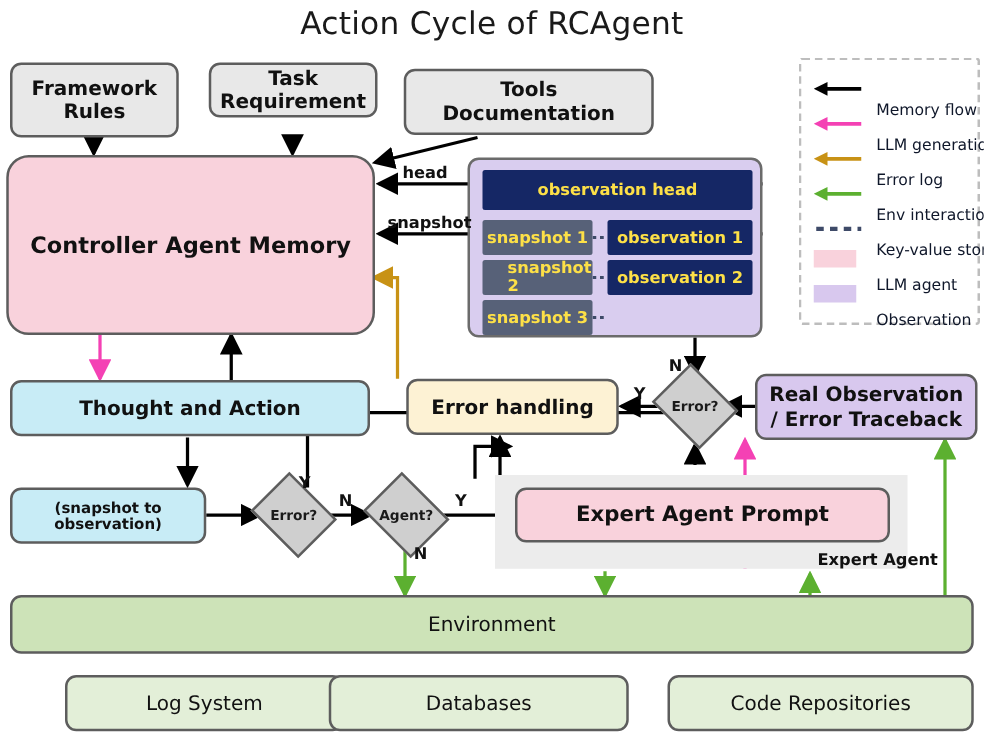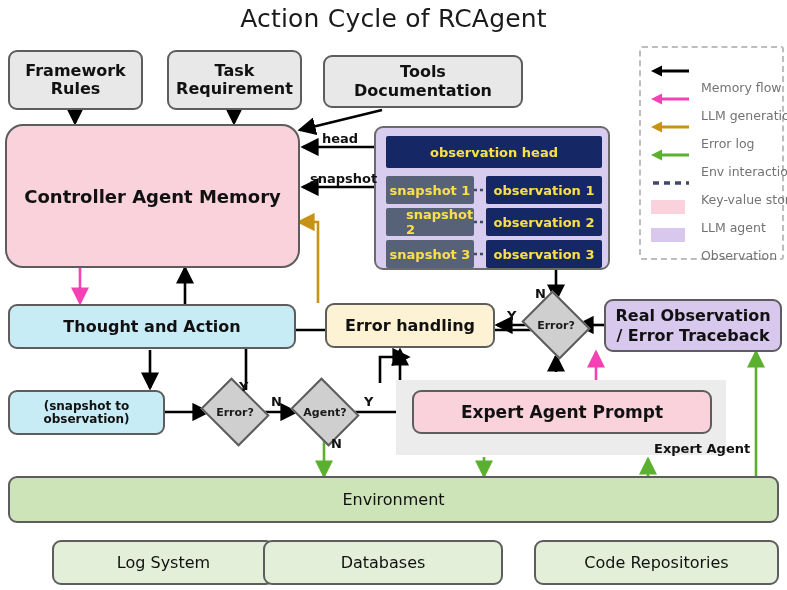--- a/index.html
+++ b/index.html
@@ -33,21 +33,21 @@
   .diamond .dlabel{position:absolute;left:0;top:0;width:100%;height:100%;
         display:flex;align-items:center;justify-content:center;
         font-size:11px;font-weight:700;color:#1a1a1a;}
   .etag{position:absolute;background:#ececec;border:0;z-index:2;}
   .flab{position:absolute;font-size:13px;font-weight:700;color:#111;z-index:5;}
   .elab{position:absolute;font-size:13px;font-weight:700;color:#111;z-index:5;}
   .legend{position:absolute;box-sizing:border-box;border:2px dashed #bdbdbd;
           border-radius:3px;background:#fff;z-index:4;}
   .lrow{position:absolute;display:flex;align-items:center;height:22px;}
   .lkey{width:46px;height:22px;position:relative;flex:none;}
-  .ltext{font-size:12.5px;color:#737373;margin-left:8px;white-space:nowrap;margin-top:32px;}
+  .ltext{font-size:12.5px;color:#0f172a;margin-left:8px;white-space:nowrap;margin-top:32px;}
   .swatch{width:34px;height:14px;margin-left:4px;}
 </style>
 </head>
 <body>
 
 <div id="stage">
 
   <div class="title" style="top:4px;">Action Cycle of RCAgent</div>
 
   <svg id="wires" viewBox="0 0 787 590">
@@ -104,41 +104,40 @@
       <path d="M484,457 L484,476"></path>
       <path d="M648,476 L648,459"></path>
       <path d="M756,476 L756,352"></path>
     </g>
   </svg>
 
   <div class="node src" style="left:8px;top:50px;width:135px;height:60px;">
     <span>Framework</span>
     <span>Rules</span>
   </div>
-  <div class="node src" style="left:167px;top:50px;width:135px;height:60px;">
+  <div class="node src" style="left:167px;top:50px;width:135px;height:44px;">
     <span>Task</span>
     <span>Requirement</span>
   </div>
   <div class="node src" style="left:323px;top:55px;width:200px;height:53px;">
     <span>Tools</span>
     <span>Documentation</span>
   </div>
 
   <div class="node mem" style="left:5px;top:124px;width:295px;height:144px;border-radius:18px;">
     <span>Controller Agent Memory</span>
   </div>
 
   <div class="panel" style="left:374px;top:126px;width:236px;height:144px;">
     <div class="cell navy" style="left:10px;top:8px;width:216px;height:32px;">observation head</div>
     <div class="cell slate" style="left:10px;top:48px;width:88px;height:28px;">snapshot 1</div>
     <div class="cell navy" style="left:110px;top:48px;width:116px;height:28px;">observation 1</div>
     <div class="cell slate" style="left:10px;top:80px;width:88px;height:28px;padding-left:20px;">snapshot 2</div>
     <div class="cell navy" style="left:110px;top:80px;width:116px;height:28px;">observation 2</div>
     <div class="cell slate" style="left:10px;top:112px;width:88px;height:28px;">snapshot 3</div>
-    <div class="cell navy" style="left:110px;top:112px;width:116px;height:28px;">observation 3</div>
     <svg style="position:absolute;left:98px;top:48px;width:12px;height:92px;">
       <g stroke="#3e4a68" stroke-width="2.4" stroke-dasharray="3,3">
         <line x1="0" y1="14" x2="12" y2="14"></line>
           <line x1="0" y1="46" x2="12" y2="46"></line>
           <line x1="0" y1="78" x2="12" y2="78"></line>
       </g>
     </svg>
   </div>
 
   <div class="flab" style="left:322px;top:131px;">head</div>

